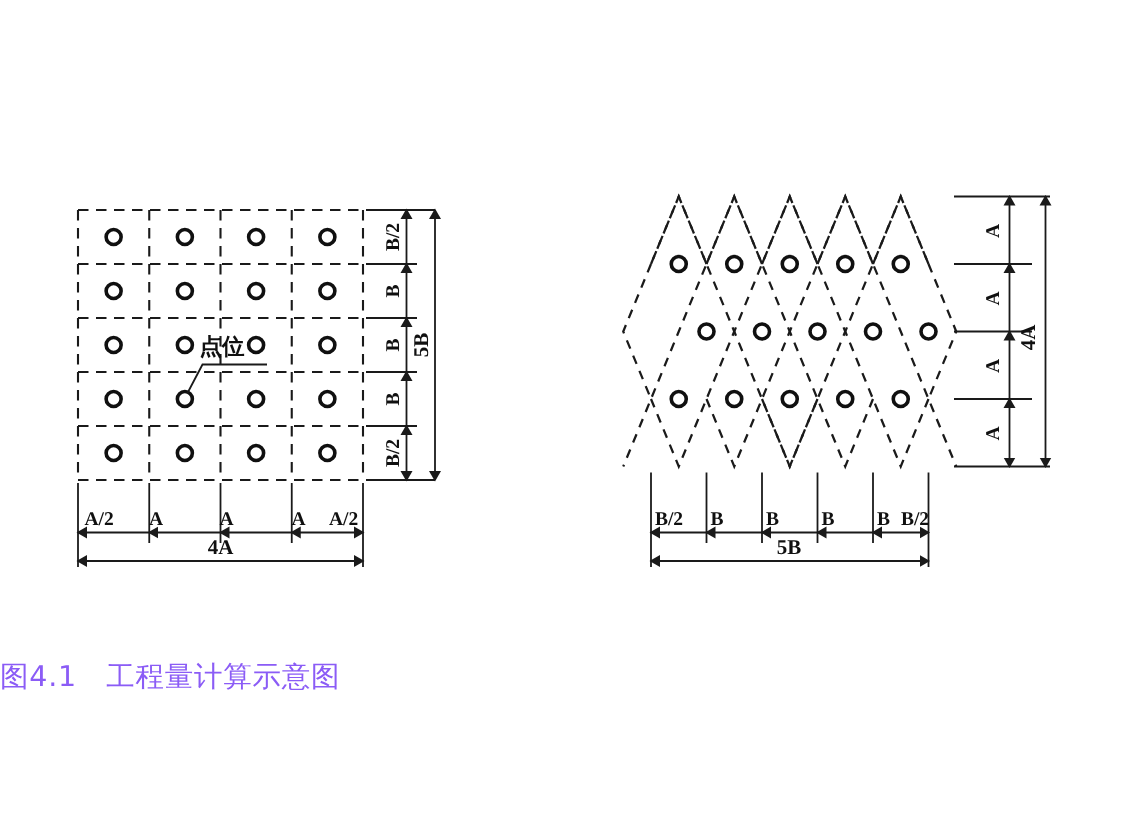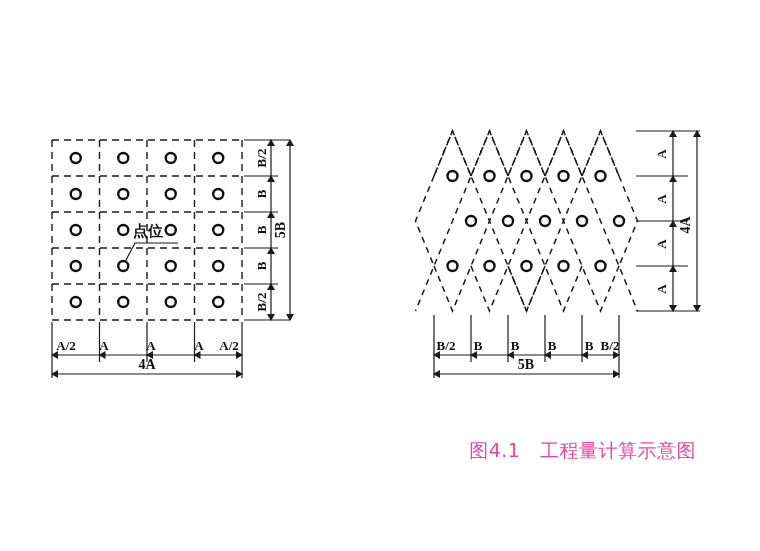--- a/index.html
+++ b/index.html
@@ -25,24 +25,24 @@
     left: 0; top: 0;
     width: 760px;
     height: 551px;
     display: block;
   }
   .caption {
     position: absolute;
     left: 0;
     top: 438px;
     width: 696px;
-    text-align: right;
+    text-align: left;
     font-family: "DejaVu Sans", "Liberation Sans", sans-serif;
     font-size: 19px;
-    color: #ec4899;
+    color: #8b5cf6;
     letter-spacing: 0.5px;
     white-space: pre;
   }
 </style>
 </head>
 <body>
 
 <div id="figure-root">
 
   <svg class="diagram-canvas" viewBox="0 0 760 551" xmlns="http://www.w3.org/2000/svg">

